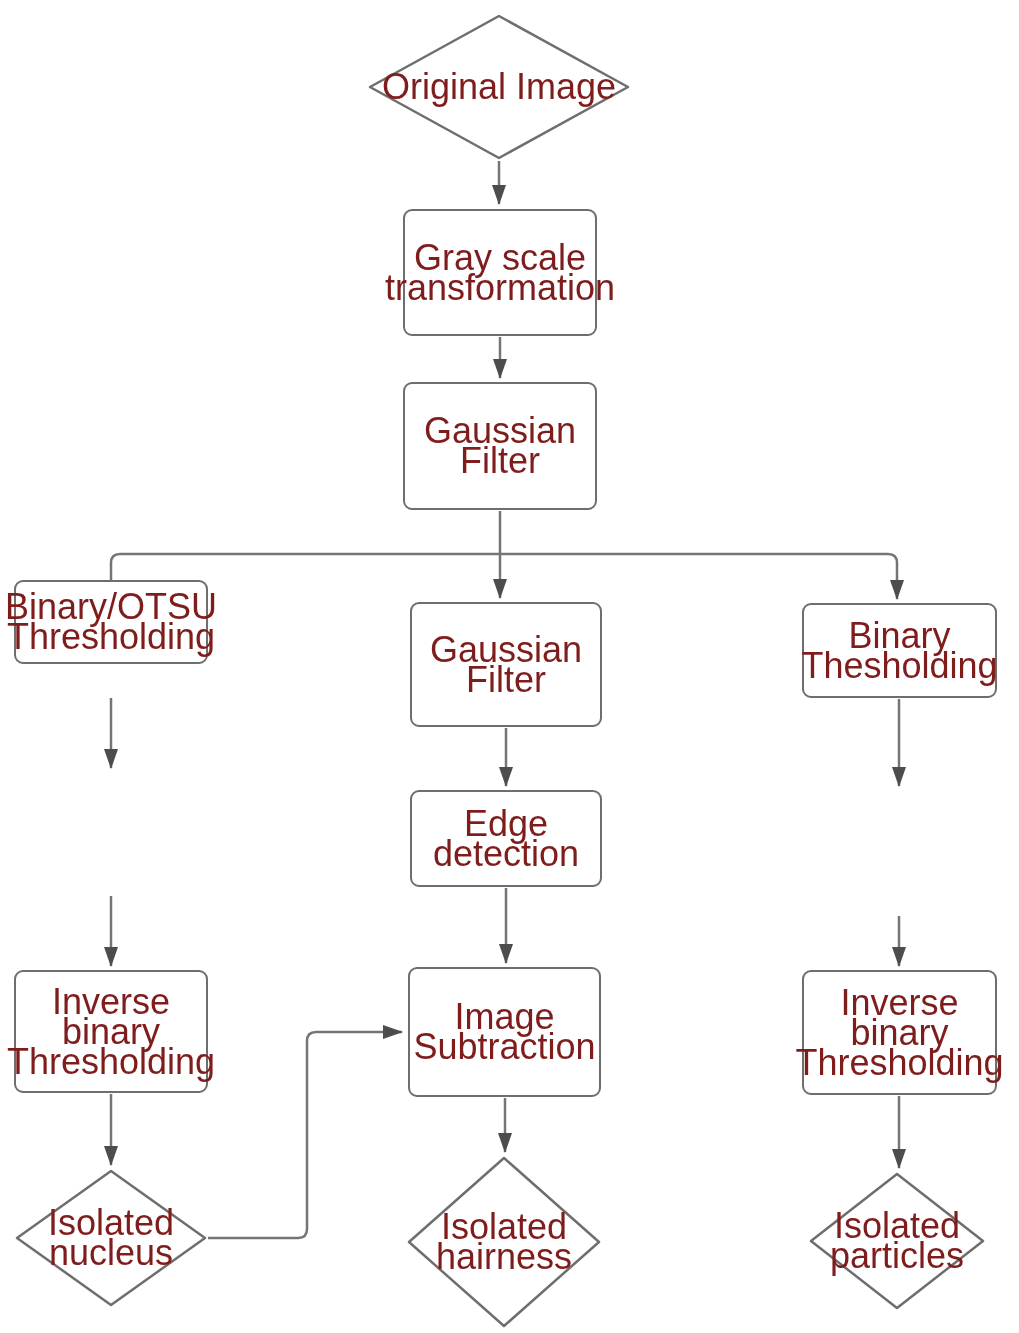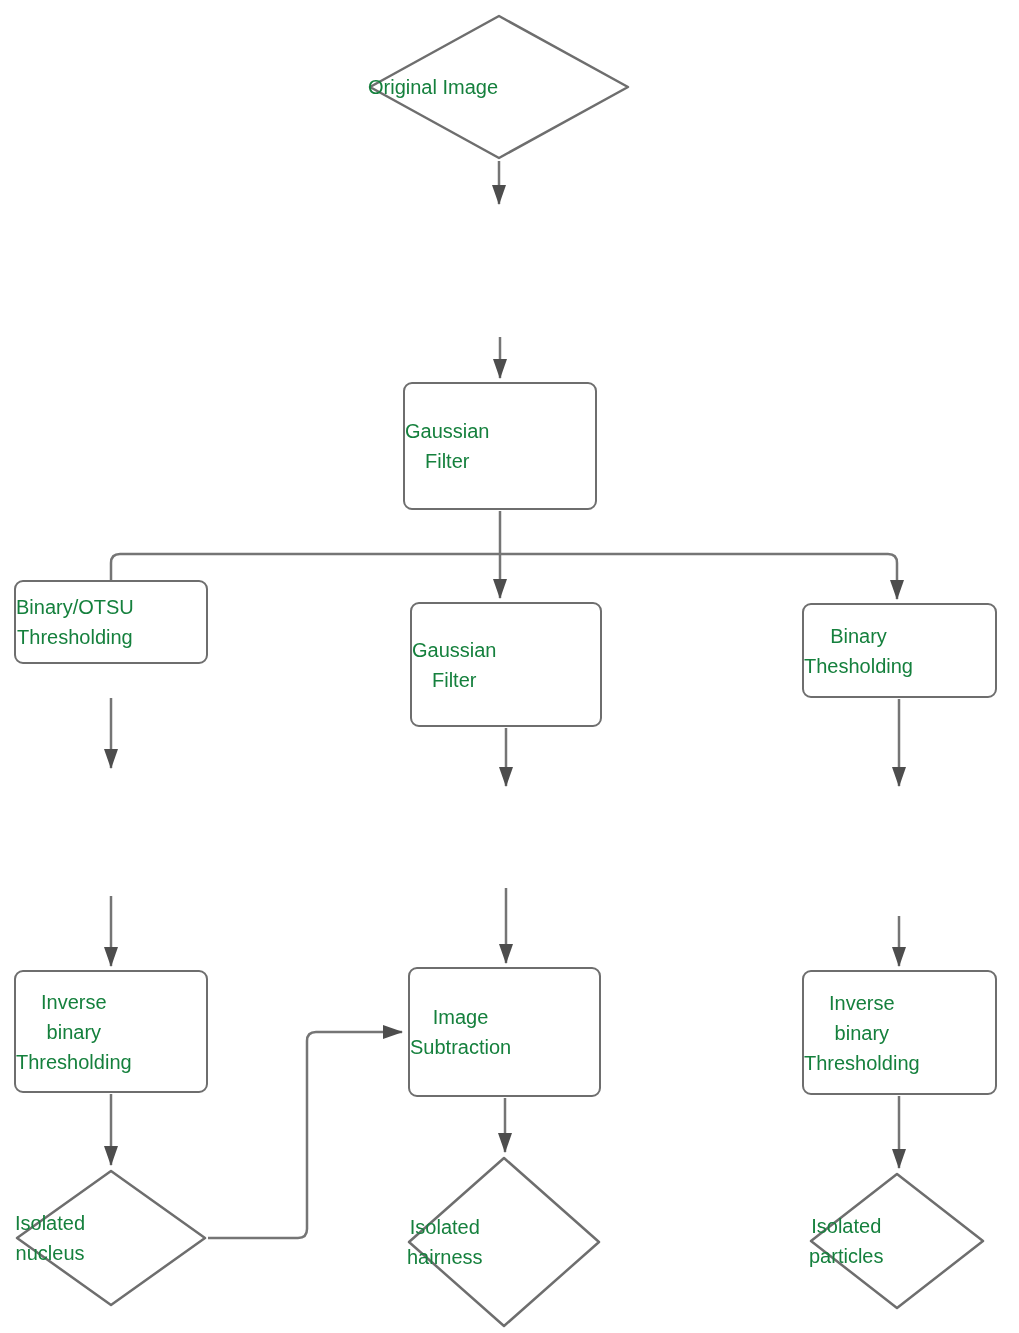--- a/index.html
+++ b/index.html
@@ -15,23 +15,24 @@
     position: absolute;
     left: 0; top: 0;
     width: 1019px; height: 1333px;
     z-index: 1;
   }
   .node {
     position: absolute;
     z-index: 2;
     display: flex;
     align-items: center;
+    justify-content: center;
     text-align: center;
-    color: #15803d;
-    font-size: 20px;
+    color: #7f1d1d;
+    font-size: 36px;
     line-height: 30px;
   }
   .node .label {
     white-space: pre-line;
     position: relative;
     z-index: 2;
   }
   .box {
     background: #ffffff;
     border: 2.5px solid #6e6e6e;
@@ -83,20 +84,24 @@
     <path d="M 899 1096 L 899 1168" stroke-width="2.5" marker-end="url(#arrowhead)" stroke="#757575"></path>
   </svg>
 
   <div class="node diamond" style="left:368px; top:14px; width:262px; height:146px;">
     <svg viewBox="0 0 262 146">
       <polygon points="131,2 260,73 131,144 2,73" stroke-width="2.5" stroke-linejoin="round" fill="#ffffff" stroke="#6e6e6e"></polygon>
     </svg>
     <span class="label">Original Image</span>
   </div>
 
+  <div class="node box" style="left:403px; top:209px; width:194px; height:127px;">
+    <span class="label">Gray scale
+transformation</span>
+  </div>
 
   <div class="node box" style="left:403px; top:382px; width:194px; height:128px;">
     <span class="label">Gaussian
 Filter</span>
   </div>
 
   <div class="node box" style="left:14px; top:580px; width:194px; height:84px;">
     <span class="label">Binary/OTSU
 Thresholding</span>
   </div>
@@ -114,20 +119,24 @@
     </svg>
     <span class="label">Isolated
 nucleus</span>
   </div>
 
   <div class="node box" style="left:410px; top:602px; width:192px; height:125px;">
     <span class="label">Gaussian
 Filter</span>
   </div>
 
+  <div class="node box" style="left:410px; top:790px; width:192px; height:97px;">
+    <span class="label">Edge
+detection</span>
+  </div>
 
   <div class="node box" style="left:408px; top:967px; width:193px; height:130px;">
     <span class="label">Image
 Subtraction</span>
   </div>
 
   <div class="node diamond" style="left:407px; top:1156px; width:194px; height:172px;">
     <svg viewBox="0 0 194 172">
       <polygon points="97,2 192,86 97,170 2,86" stroke-width="2.5" stroke-linejoin="round" fill="#ffffff" stroke="#6e6e6e"></polygon>
     </svg>

